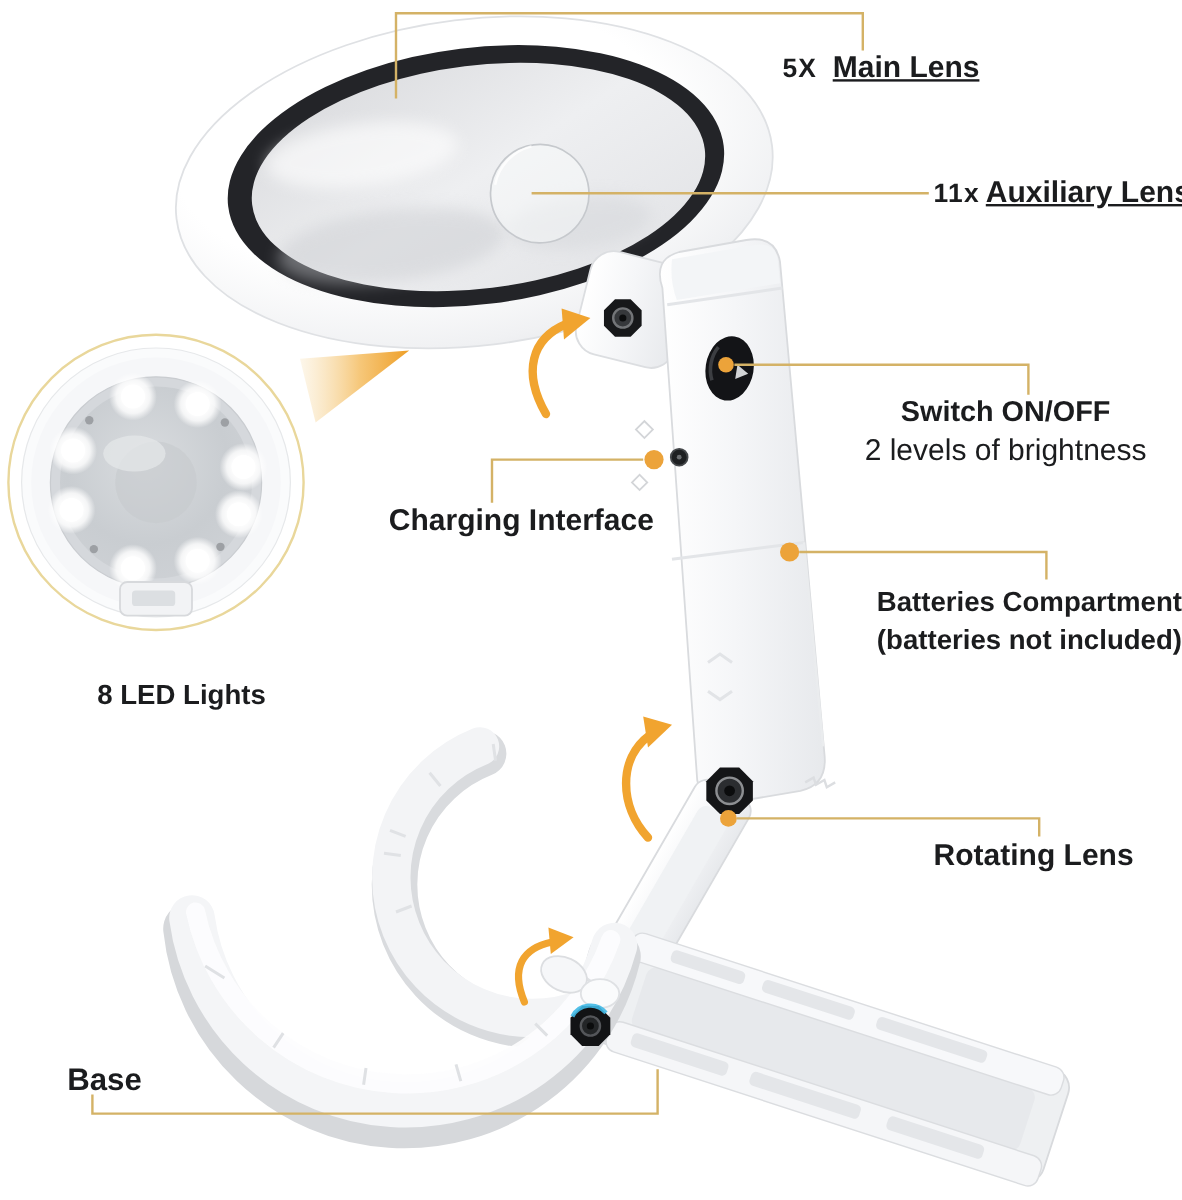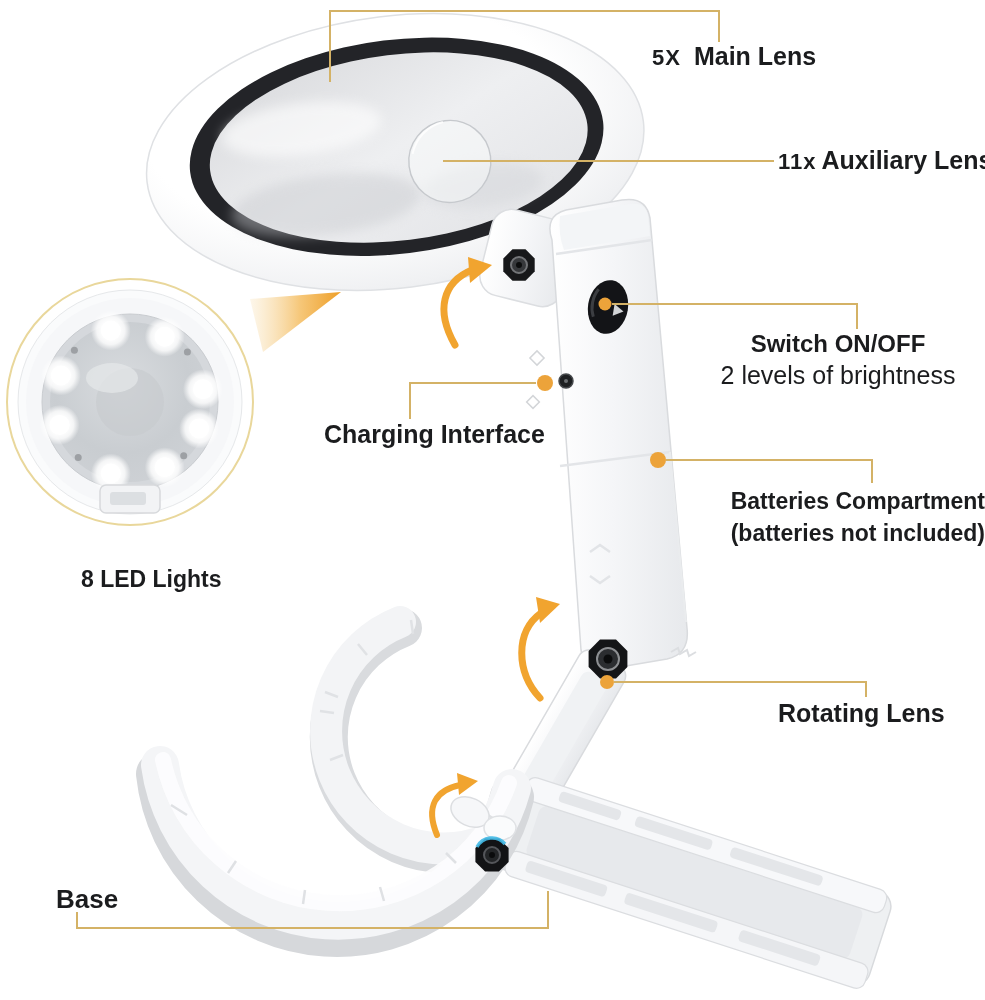--- a/index.html
+++ b/index.html
@@ -1,21 +1,21 @@
 <!DOCTYPE html>
 <html><head>
 <meta charset="utf-8">
 <style>
   html,body{margin:0;padding:0;background:#ffffff;}
   .stage{position:relative;width:985px;height:1000px;background:#ffffff;overflow:hidden;
          font-family:"Liberation Sans",sans-serif;}
   .stage svg.art{position:absolute;left:0;top:0;z-index:1;}
   .lbl{position:absolute;z-index:2;color:#1b1c1e;font-weight:700;white-space:nowrap;}
   .lbl .mult{font-size:22px;letter-spacing:1px;text-align:right;}
-  .lbl .txt{font-size:25px;}
+  .lbl .txt{font-size:25px;text-decoration:underline;}
   #lbl-main{left:652px;top:42px;}
   #lbl-main .mult{margin-right:13px;}
   #lbl-aux{left:778px;top:146px;}
   #lbl-aux .mult{margin-right:5px;}
   #lbl-switch{left:712px;top:330px;width:252px;text-align:center;}
   #lbl-switch .l1{font-size:24px;font-weight:700;}
   #lbl-switch .l2{font-size:25px;font-weight:400;margin-top:3px;}
   #lbl-charging{left:324px;top:420px;font-size:25px;}
   #lbl-batteries{left:698px;top:485px;width:287px;text-align:right;line-height:32px;font-size:23px;}
   #lbl-led{left:81px;top:566px;font-size:23px;}

